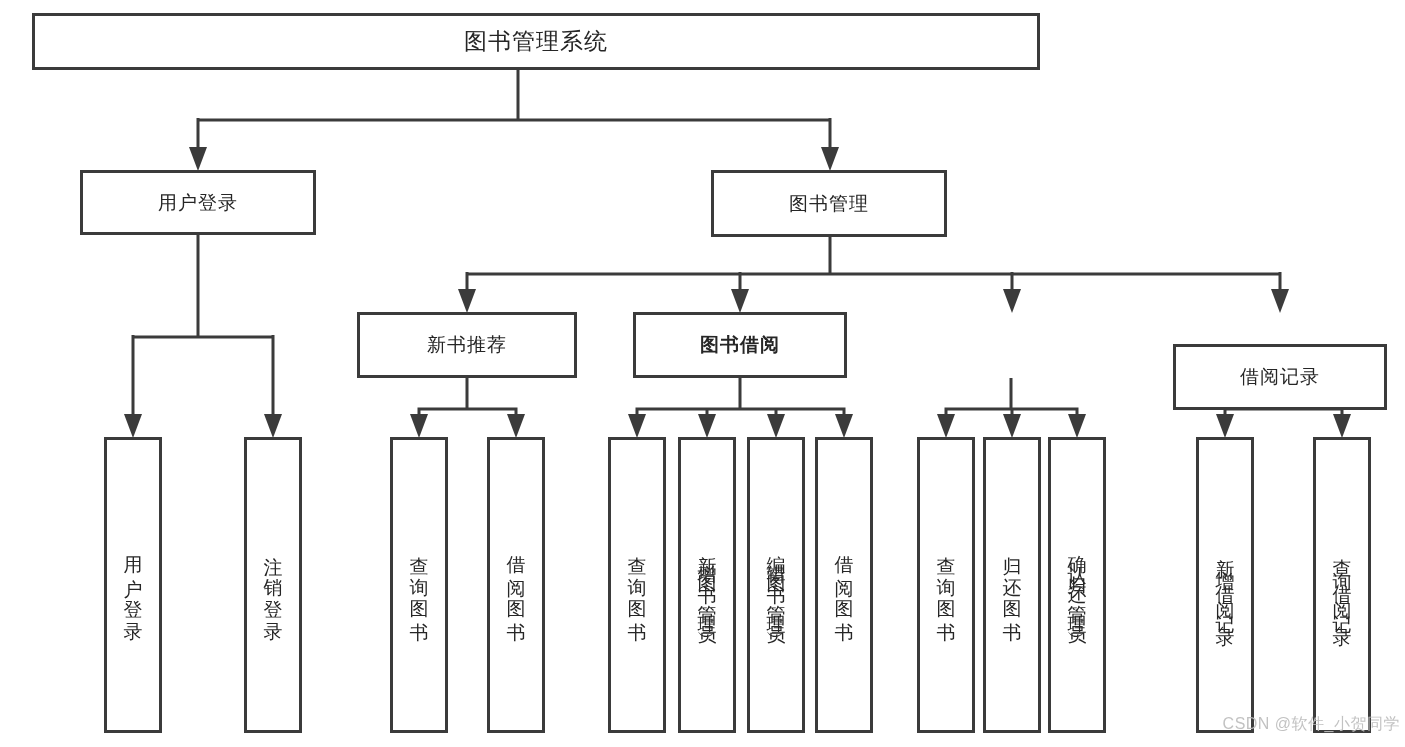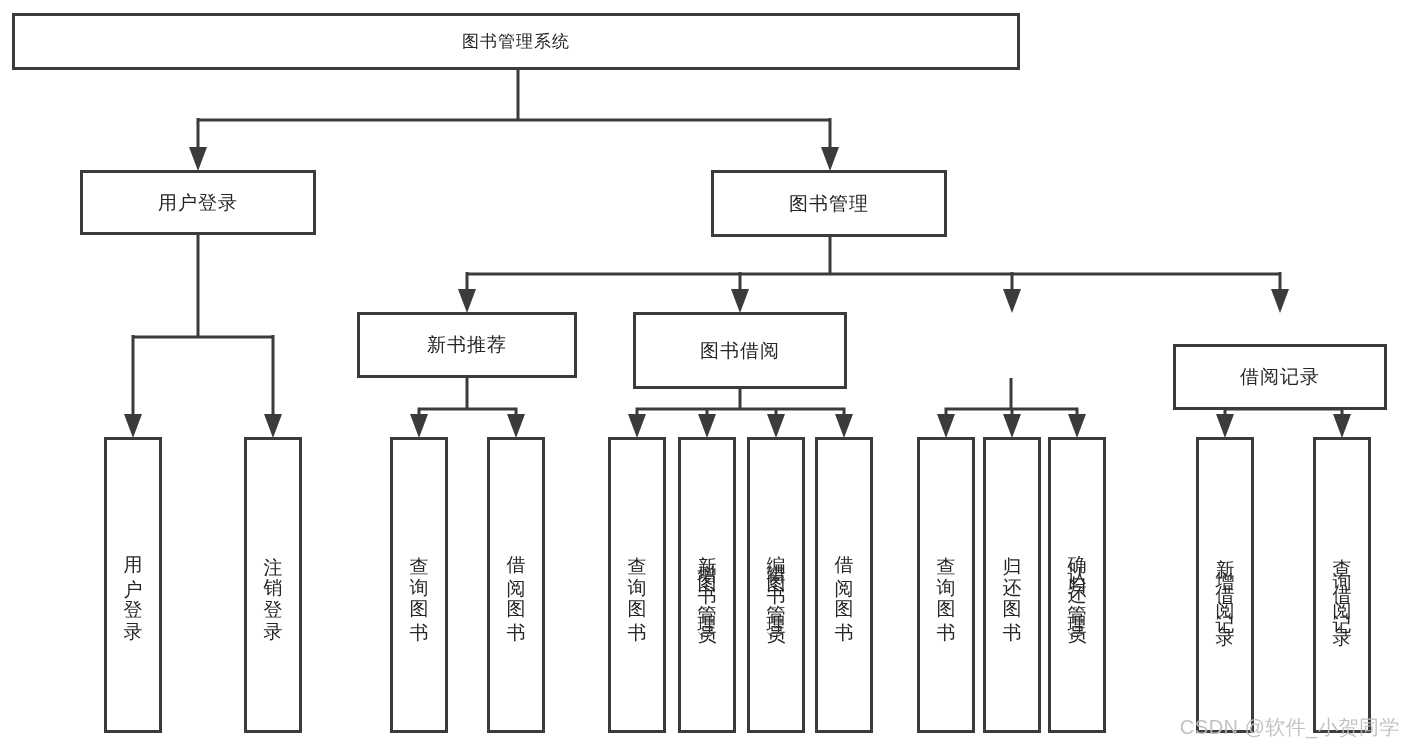--- a/index.html
+++ b/index.html
@@ -23,33 +23,33 @@
   .node{
     position:absolute;
     box-sizing:border-box;
     border:3px solid var(--line);
     background:#fff;
     display:flex;align-items:center;justify-content:center;
     color:var(--text);
     font-size:19px;
     letter-spacing:1px;
   }
-  .node.root{font-size:17px;}
+  .node.root{font-size:23px;margin-left:20px;}
   .node.leaf{width:58px;top:437px;height:296px;}
   .vlabel{
     writing-mode:vertical-rl;
     text-orientation:mixed;
     white-space:nowrap;
     font-size:19px;
     color:var(--text);
   }
   .watermark{
     position:absolute;
     right:5px;top:714px;
-    font-size:20px;
+    font-size:16px;
     color:rgba(191,191,191,0.95);
     letter-spacing:0.5px;
     white-space:nowrap;
   }
 </style>
 </head>
 <body>
 
 <div class="stage">
 
@@ -103,21 +103,21 @@
   <div class="node" style="left:80px;top:170px;width:236px;height:65px;">
     <span>用户登录</span>
   </div>
   <div class="node" style="left:711px;top:170px;width:236px;height:67px;">
     <span>图书管理</span>
   </div>
 
   <div class="node" style="left:357px;top:312px;width:220px;height:66px;">
     <span>新书推荐</span>
   </div>
-  <div class="node" style="left:633px;top:312px;width:214px;height:77px;">
+  <div class="node" style="left:633px;top:312px;width:214px;height:66px;font-weight:bold;">
     <span>图书借阅</span>
   </div>
   <div class="node" style="left:1173px;top:312px;width:214px;height:66px;margin-top:32px;">
     <span>借阅记录</span>
   </div>
 
   <div class="node leaf" style="left:104px;">
     <span class="vlabel" style="letter-spacing: 22px;">用户登录</span>
   </div>
   <div class="node leaf" style="left:244px;">

